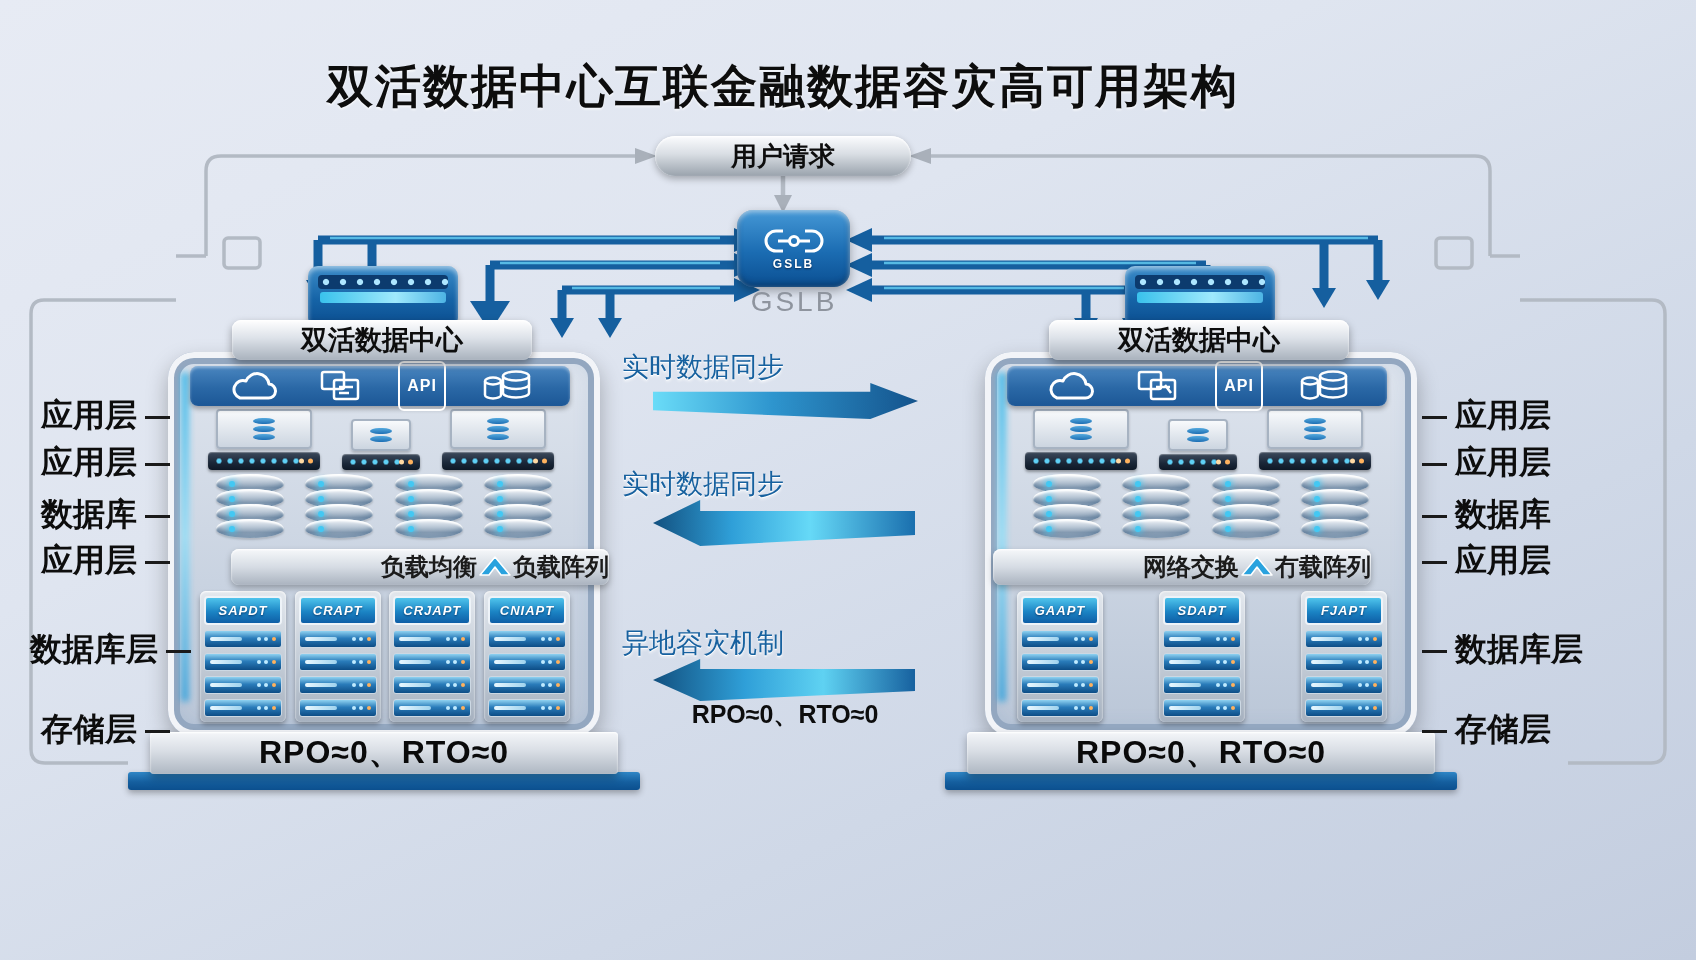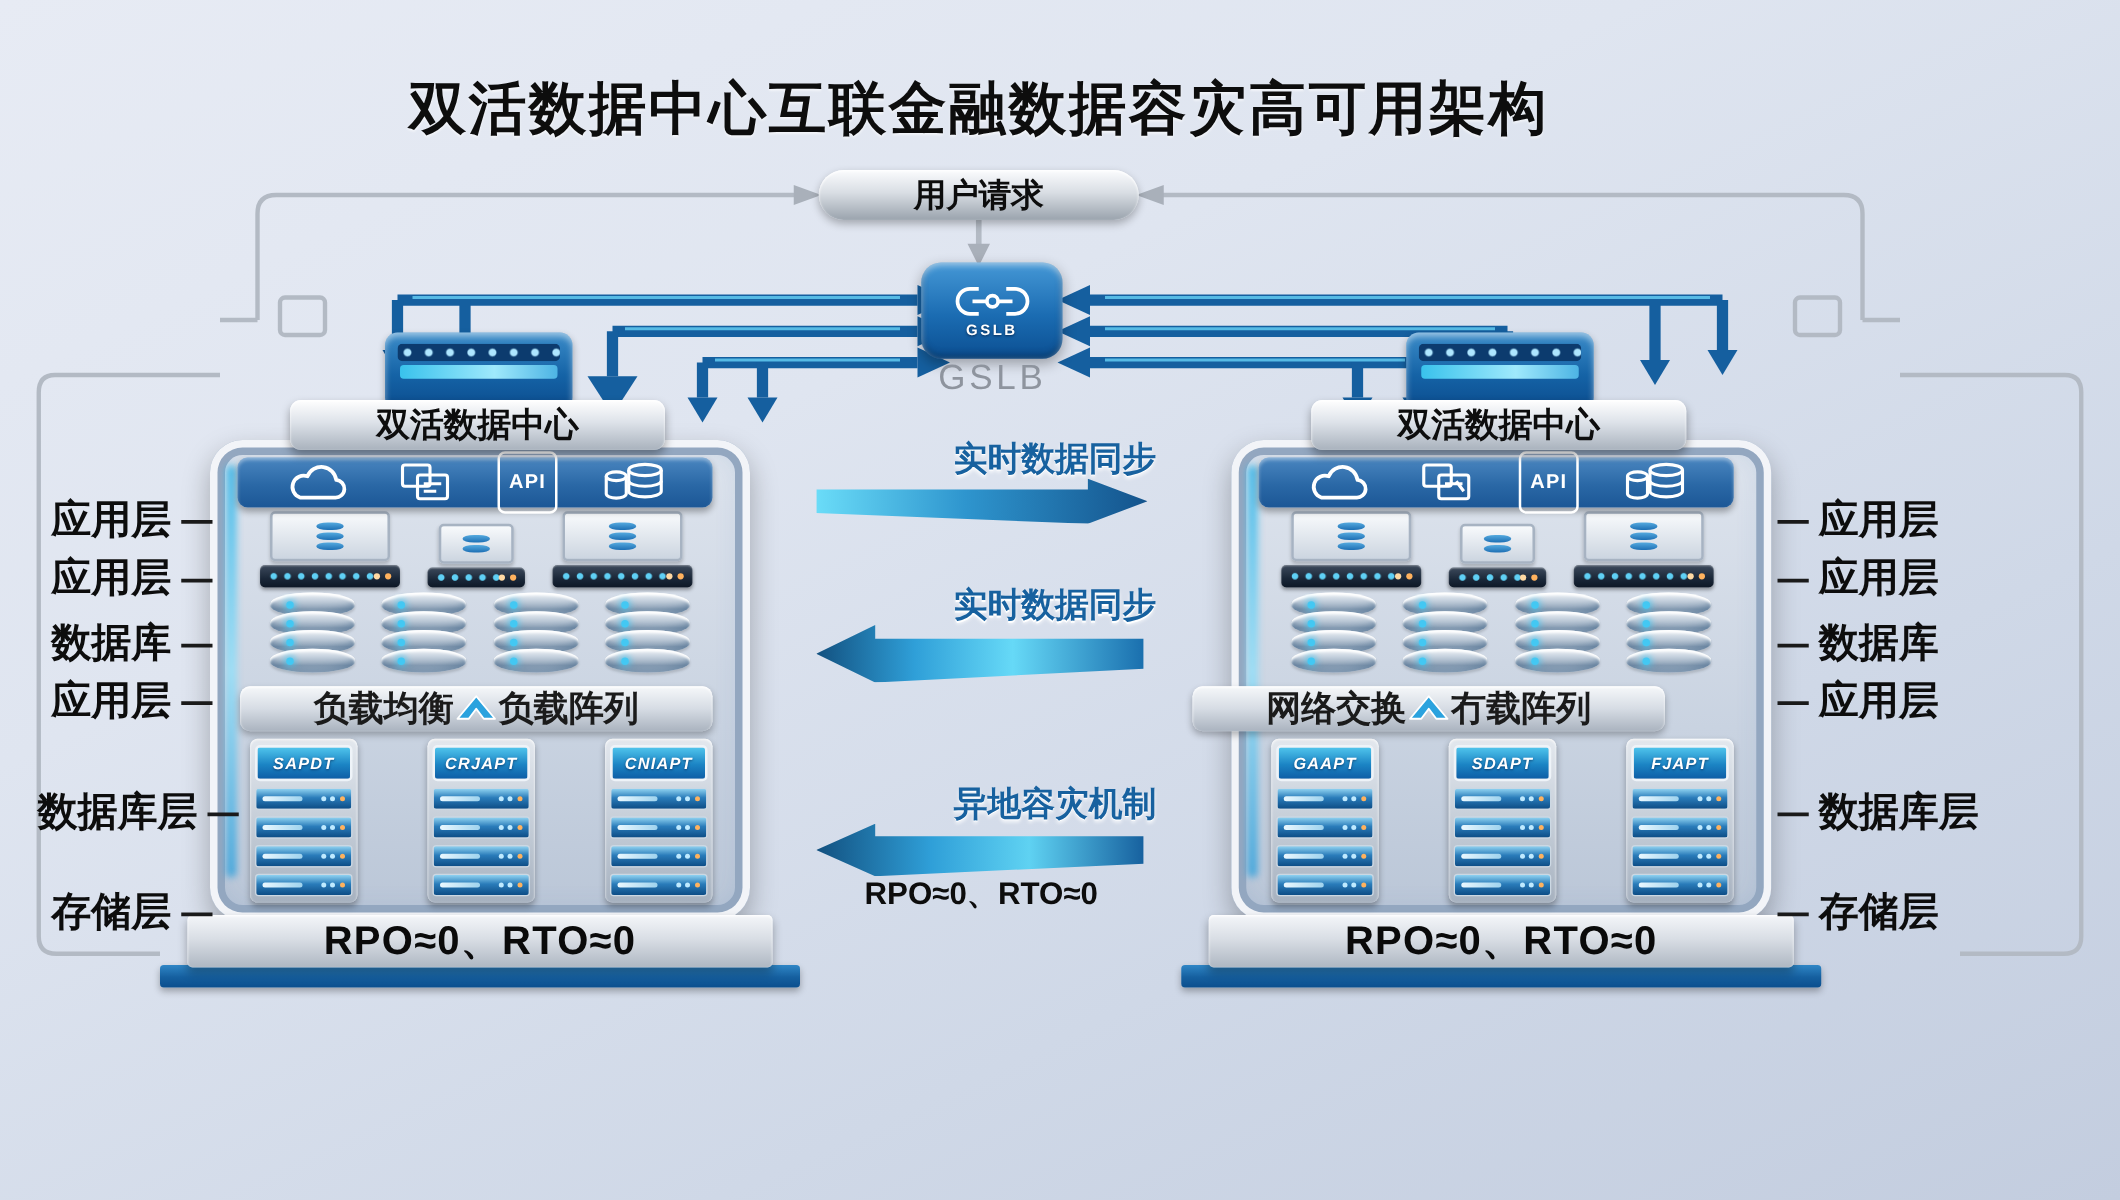--- a/index.html
+++ b/index.html
@@ -17,21 +17,21 @@
     display:flex;align-items:center;justify-content:center;font-size:26px;font-weight:bold;color:#0d0d0d;}
 
   .gslb{position:absolute;left:737px;top:210px;width:113px;height:77px;border-radius:16px;
     background:linear-gradient(#4598d6 0%,#1b6cb2 55%,#0b4f92 100%);
     box-shadow:inset 0 2px 5px rgba(255,255,255,.55), inset 0 -3px 6px rgba(0,30,60,.45), 0 4px 10px rgba(0,0,0,.3);
     display:flex;flex-direction:column;align-items:center;justify-content:center;gap:2px;}
   .gslb-mini{color:#fff;font-size:12px;font-weight:bold;letter-spacing:2px;text-shadow:0 1px 2px rgba(0,20,50,.7);}
   .gslb-caption{position:absolute;left:730px;top:286px;width:128px;text-align:center;
     font-size:28px;color:#8e949e;letter-spacing:3px;}
 
-  .sync-label{position:absolute;left:645px;width:280px;text-align:right;font-size:27px;font-weight:bold;
+  .sync-label{position:absolute;left:622px;width:280px;text-align:left;font-size:27px;font-weight:normal;
     color:#17619f;text-shadow:0 1px 0 #fff,0 2px 3px rgba(255,255,255,.8);}
   .arrow{position:absolute;filter:drop-shadow(0 0 2px rgba(255,255,255,.95)) drop-shadow(0 3px 4px rgba(0,0,0,.25));}
   .arrow-right{left:653px;top:383px;width:265px;height:36px;
     background:linear-gradient(90deg,#6adcf8 0%,#2e95ce 45%,#14538c 100%);
     clip-path:polygon(0 24%,82% 24%,82% 0,100% 50%,82% 100%,0 76%);}
   .arrow-left1{left:653px;top:500px;width:262px;height:46px;
     background:linear-gradient(90deg,#12507f 0%,#2f9fd8 30%,#66d9f7 60%,#1a6fae 100%);
     clip-path:polygon(100% 24%,18% 24%,18% 0,0 50%,18% 100%,100% 76%);}
   .arrow-left2{left:653px;top:659px;width:262px;height:42px;
     background:linear-gradient(90deg,#12507f 0%,#2f9fd8 35%,#5fd2f2 65%,#17619f 100%);
@@ -86,21 +86,21 @@
   .disk{height:19px;border-radius:50%/46%;margin-top:-4px;position:relative;
     background:linear-gradient(#f4f7fa 0%,#c3cfdc 35%,#8fa3b8 70%,#b9c7d6 100%);
     box-shadow:inset 0 2px 2px #fff, inset 0 -4px 5px rgba(40,80,120,.4), 0 2px 2px rgba(0,0,0,.15);}
   .disk:first-child{margin-top:0;}
   .disk::after{content:"";position:absolute;left:13px;top:7px;width:6px;height:6px;border-radius:50%;
     background:#43c8f3;box-shadow:0 0 6px 1px #43c8f3;}
 
   .midbar{position:absolute;width:378px;height:36px;border-radius:8px;z-index:5;
     background:linear-gradient(#f6f8fa 0%,#d6dce4 50%,#aab3bf 100%);
     box-shadow:0 3px 6px rgba(0,0,0,.28), inset 0 1px 2px #fff;
-    display:flex;align-items:center;justify-content:center;font-size:28px;font-weight:bold;color:#1b1b1b;}
+    display:flex;align-items:center;justify-content:flex-end;font-size:24px;font-weight:bold;color:#1b1b1b;margin-left:39px;}
 
   .racks-row{position:absolute;width:370px;z-index:4;display:flex;justify-content:space-between;}
   .rack{width:86px;border-radius:6px;padding:5px 4px;box-sizing:border-box;
     background:linear-gradient(#e3e8ee 0%,#c0c9d4 60%,#a6b1bf 100%);
     box-shadow:0 3px 5px rgba(0,0,0,.3), inset 0 1px 2px #fff;
     display:flex;flex-direction:column;gap:5px;}
   .rack-label{height:25px;border-radius:4px;border:2px solid #eef3f8;
     background:linear-gradient(#4fc4ec 0%,#1b84c4 55%,#0e5ea6 100%);
     color:#fff;font-weight:bold;font-style:italic;font-size:13px;letter-spacing:1px;
     display:flex;align-items:center;justify-content:center;text-shadow:0 1px 2px rgba(0,20,60,.6);}
@@ -315,20 +315,27 @@
 
     <div class="racks-row" style="left:200px;top:591px;">
       <div class="rack">
         <div class="rack-label">SAPDT</div>
         <div class="unit"></div>
           <div class="unit"></div>
           <div class="unit"></div>
           <div class="unit"></div>
       </div>
       <div class="rack">
+        <div class="rack-label">CRAPT</div>
+        <div class="unit"></div>
+          <div class="unit"></div>
+          <div class="unit"></div>
+          <div class="unit"></div>
+      </div>
+      <div class="rack">
         <div class="rack-label">CRJAPT</div>
         <div class="unit"></div>
           <div class="unit"></div>
           <div class="unit"></div>
           <div class="unit"></div>
       </div>
       <div class="rack">
         <div class="rack-label">CNIAPT</div>
         <div class="unit"></div>
           <div class="unit"></div>

